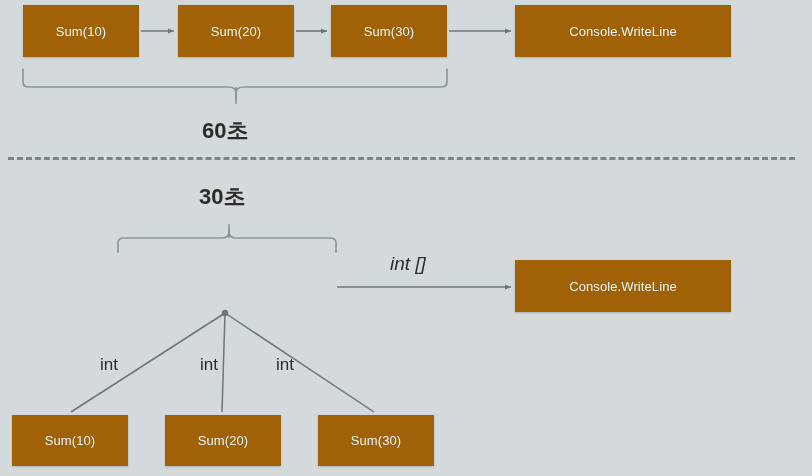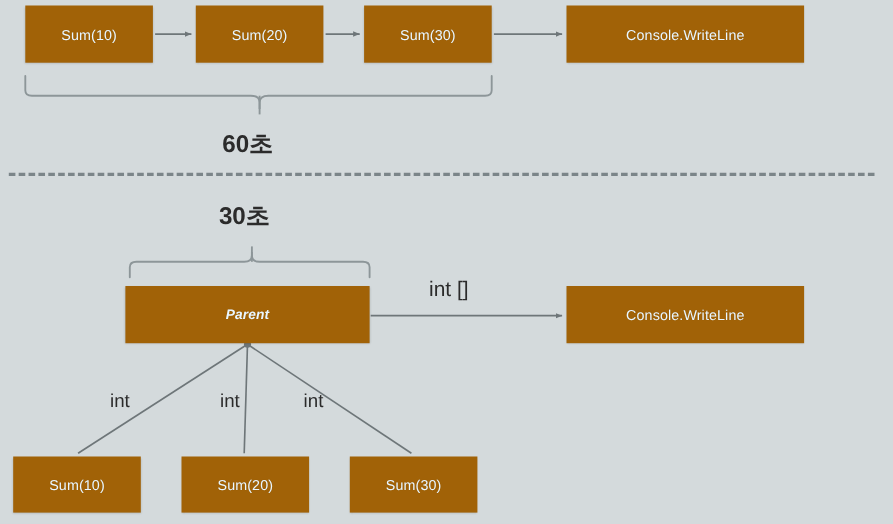--- a/index.html
+++ b/index.html
@@ -41,20 +41,21 @@
     position: absolute;
     color: #2b2b2b;
     white-space: nowrap;
   }
   .anno.big {
     font-size: 22px;
     font-weight: 700;
   }
   .anno.mid {
     font-size: 19px;
+    font-style: italic;
   }
   .anno.small {
     font-size: 17px;
     margin-left: 12px;
   }
   
   #overlay {
     position: absolute;
     left: 0;
     top: 0;
@@ -132,23 +133,20 @@
   </div>
 
   <div class="node" style="left:515px; top:5px; width:216px; height:52px;">
     <span class="node-label">Console.WriteLine</span>
   </div>
 
   <div class="anno big" style="left:202px; top:116px;">60초</div>
 
   <div class="anno big" style="left:199px; top:182px;">30초</div>
 
-  <div class="node" style="left:114px; top:260px; width:222px; height:52px;">
-    <span class="node-label italic">Parent</span>
-  </div>
 
   <div class="anno mid" style="left:390px; top:253px;">int []</div>
 
   <div class="node" style="left:515px; top:260px; width:216px; height:52px;">
     <span class="node-label">Console.WriteLine</span>
   </div>
 
   <div class="anno small" style="left:88px; top:355px;">int</div>
   <div class="anno small" style="left:188px; top:355px;">int</div>
   <div class="anno small" style="left:264px; top:355px;">int</div>

